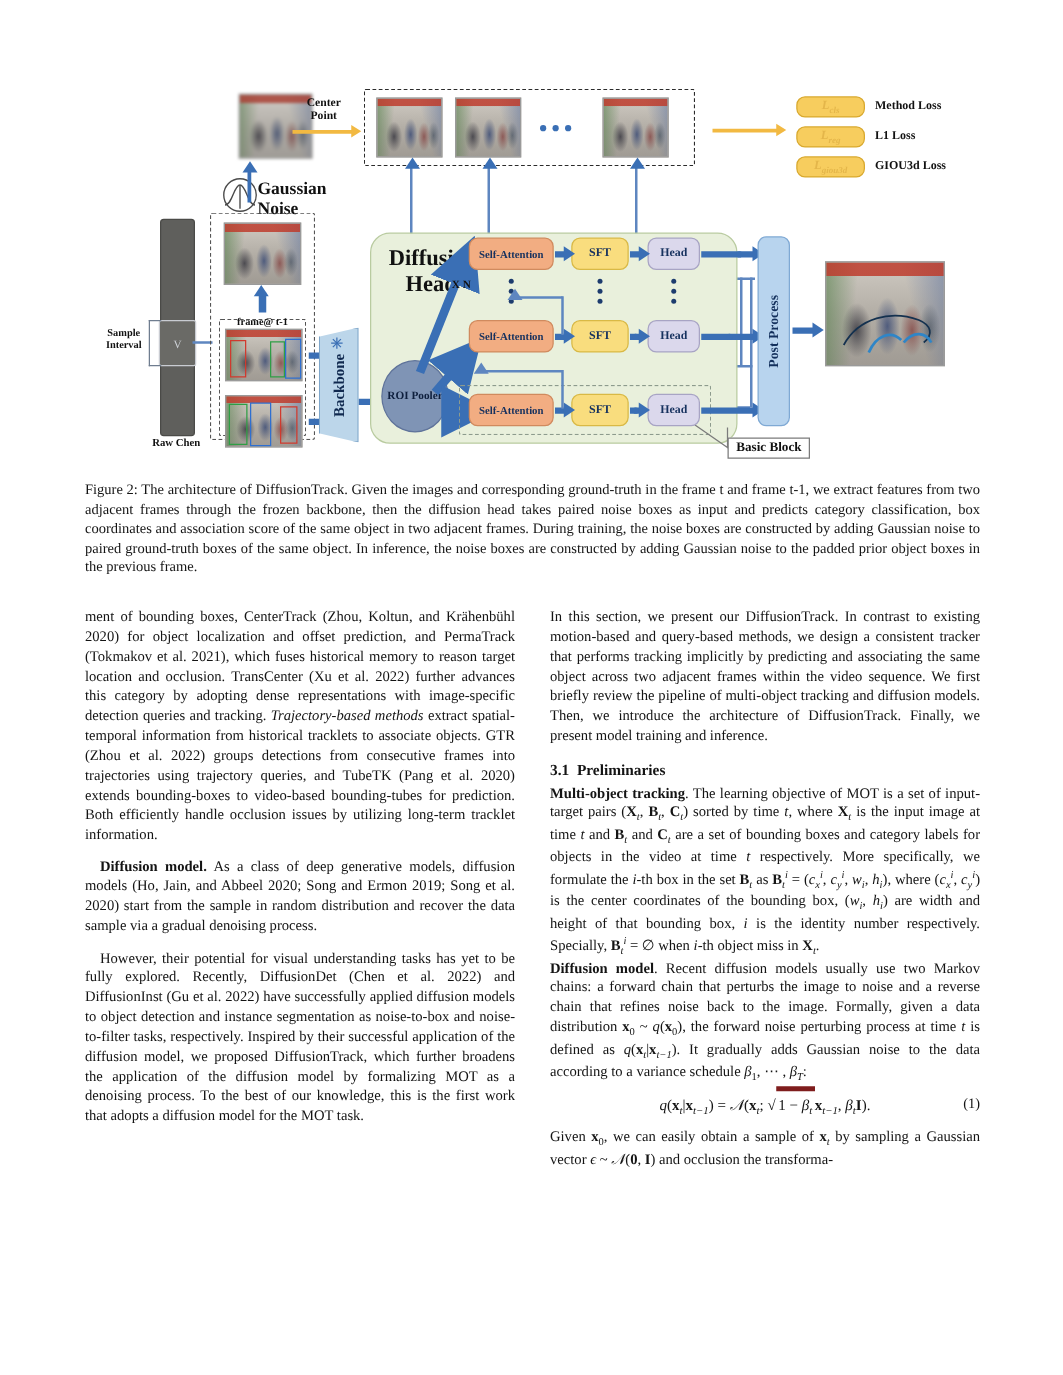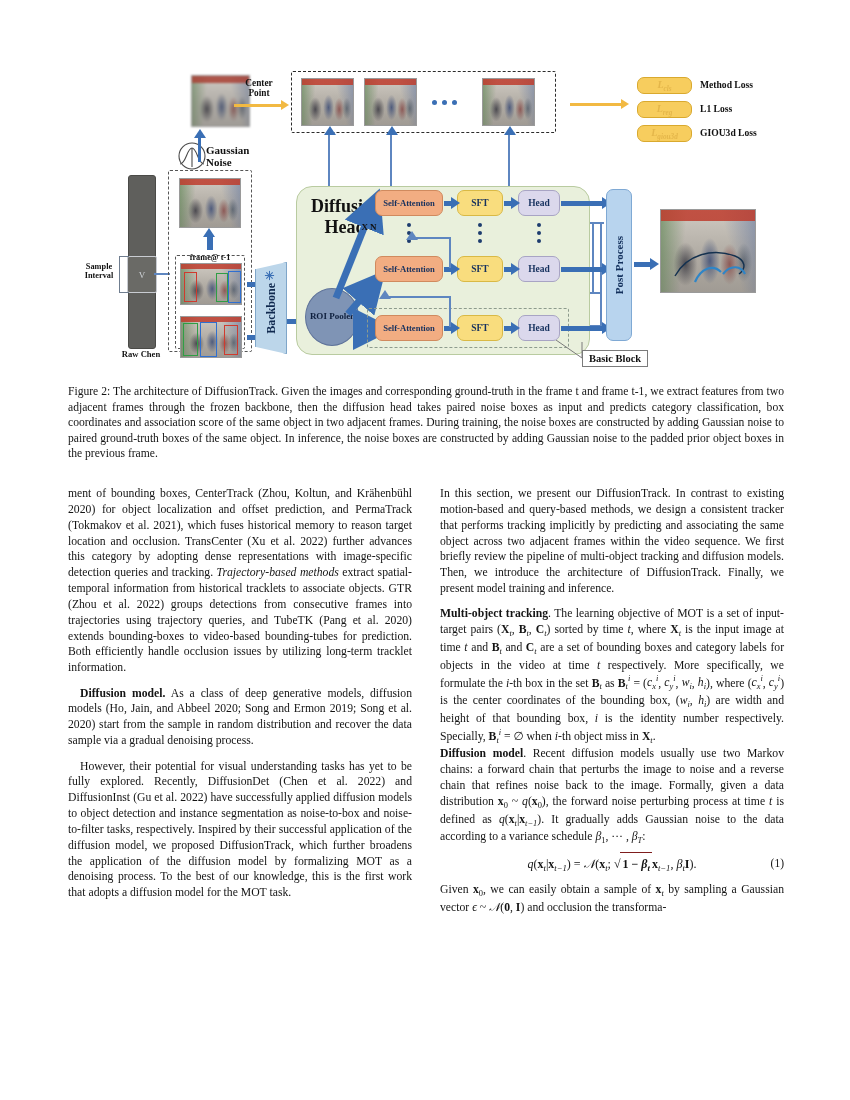--- a/index.html
+++ b/index.html
@@ -195,37 +195,37 @@
   }
   .eq {
     display: block; text-align: center; margin: 9px 0 7px 0;
     font-size: 12px; position: relative;
   }
   .eq .num { position: absolute; right: 0; top: 0; font-size: 11.5px; }
   i.m { font-family: "Liberation Serif", serif; font-style: italic; }
   b.bf { font-weight: bold; }
   sub.s { font-size: .72em; }
   sup.s { font-size: .72em; }
-  .sqrt { border-top: 1px solid #7f1d1d; padding: 4px 2px; font-weight: bold; }
+  .sqrt { border-top: 4px solid #7f1d1d; padding: 4px 2px; }
 </style>
 </head>
 <body>
 
 <div id="figure">
 
   <div class="photo blur" style="left:191px; top:75px; width:59px; height:52px;"></div>
 
   <div class="gnoise" style="left:178px; top:142px; width:28px; height:28px;">
     <svg width="28" height="28" viewBox="0 0 28 28">
       <circle cx="14" cy="14" r="13" fill="none" stroke="#4a4a4a" stroke-width="1.1"></circle>
       <path d="M2 22 C8 22 9 6 14 6 C19 6 20 22 26 22" fill="none" stroke="#4a4a4a" stroke-width="1.1"></path>
       <line x1="14" y1="6" x2="14" y2="25" stroke="#4a4a4a" stroke-width="1.1"></line>
     </svg>
   </div>
-  <div class="lbl" style="left:206px; top:144px; width:62px; font-size:11px; text-align:left;">Gaussian
+  <div class="lbl" style="left:206px; top:144px; width:62px; font-size:14px; text-align:left;">Gaussian
 Noise</div>
 
   <div class="arrow v" style="left:198px; top:136px; width:3px; height:26px;"></div>
   <div class="arrowhead ah-u" style="left:194px; top:129px;"></div>
 
   <div class="lbl" style="left:232px; top:78px; width:54px; font-size:9.3px;">Center
 Point</div>
   <div class="yarrow" style="left:234px; top:104px; width:48px;"></div>
   <div class="yah" style="left:281px; top:100px;"></div>
 
@@ -444,20 +444,23 @@
     <p class="noind"><span>ment of bounding boxes, CenterTrack (Zhou, Koltun, and Krähenbühl 2020) for object localization and offset prediction, and PermaTrack (Tokmakov et al. 2021), which fuses historical memory to reason target location and occlusion. TransCenter (Xu et al. 2022) further advances this category by adopting dense representations with image-specific detection queries and tracking. </span><em>Trajectory-based methods</em><span> extract spatial-temporal information from historical tracklets to associate objects. GTR (Zhou et al. 2022) groups detections from consecutive frames into trajectories using trajectory queries, and TubeTK (Pang et al. 2020) extends bounding-boxes to video-based bounding-tubes for prediction. Both efficiently handle occlusion issues by utilizing long-term tracklet information.</span></p>
 
     <p><b>Diffusion model.</b><span> As a class of deep generative models, diffusion models (Ho, Jain, and Abbeel 2020; Song and Ermon 2019; Song et al. 2020) start from the sample in random distribution and recover the data sample via a gradual denoising process.</span></p>
 
     <p>However, their potential for visual understanding tasks has yet to be fully explored. Recently, DiffusionDet (Chen et al. 2022) and DiffusionInst (Gu et al. 2022) have successfully applied diffusion models to object detection and instance segmentation as noise-to-box and noise-to-filter tasks, respectively. Inspired by their successful application of the diffusion model, we proposed DiffusionTrack, which further broadens the application of the diffusion model by formalizing MOT as a denoising process. To the best of our knowledge, this is the first work that adopts a diffusion model for the MOT task.</p>
   </div>
 
   <div class="col right">
     <p class="noind">In this section, we present our DiffusionTrack. In contrast to existing motion-based and query-based methods, we design a consistent tracker that performs tracking implicitly by predicting and associating the same object across two adjacent frames within the video sequence. We first briefly review the pipeline of multi-object tracking and diffusion models. Then, we introduce the architecture of DiffusionTrack. Finally, we present model training and inference.</p>
 
+    <h3 class="subsec">
+      <span>3.1</span>&nbsp;&nbsp;<span>Preliminaries</span>
+    </h3>
 
     <p class="noind"><b>Multi-object tracking</b><span>. The learning objective of MOT is a set of input-target pairs (</span><b class="bf">X</b><i class="m"><sub class="s">t</sub></i>, <b class="bf">B</b><i class="m"><sub class="s">t</sub></i>, <b class="bf">C</b><i class="m"><sub class="s">t</sub></i><span>) sorted by time </span><i class="m">t</i><span>, where </span><b class="bf">X</b><i class="m"><sub class="s">t</sub></i><span> is the input image at time </span><i class="m">t</i><span> and </span><b class="bf">B</b><i class="m"><sub class="s">t</sub></i> and <b class="bf">C</b><i class="m"><sub class="s">t</sub></i><span> are a set of bounding boxes and category labels for objects in the video at time </span><i class="m">t</i><span> respectively. More specifically, we formulate the </span><i class="m">i</i><span>-th box in the set </span><b class="bf">B</b><i class="m"><sub class="s">t</sub></i><span> as </span><b class="bf">B</b><i class="m"><sub class="s">t</sub><sup class="s">i</sup></i> = (<i class="m">c<sub class="s">x</sub><sup class="s">i</sup></i>, <i class="m">c<sub class="s">y</sub><sup class="s">i</sup></i>, <i class="m">w<sub class="s">i</sub></i>, <i class="m">h<sub class="s">i</sub></i>)<span>, where </span>(<i class="m">c<sub class="s">x</sub><sup class="s">i</sup></i>, <i class="m">c<sub class="s">y</sub><sup class="s">i</sup></i>)<span> is the center coordinates of the bounding box, </span>(<i class="m">w<sub class="s">i</sub></i>, <i class="m">h<sub class="s">i</sub></i>)<span> are width and height of that bounding box, </span><i class="m">i</i><span> is the identity number respectively. Specially, </span><b class="bf">B</b><i class="m"><sub class="s">t</sub><sup class="s">i</sup></i> = ∅<span> when </span><i class="m">i</i><span>-th object miss in </span><b class="bf">X</b><i class="m"><sub class="s">t</sub></i>.</p>
 
     <p class="noind" style="margin-top:0;"><b>Diffusion model</b><span>. Recent diffusion models usually use two Markov chains: a forward chain that perturbs the image to noise and a reverse chain that refines noise back to the image. Formally, given a data distribution </span><b class="bf">x</b><sub class="s">0</sub> ~ <i class="m">q</i>(<b class="bf">x</b><sub class="s">0</sub>)<span>, the forward noise perturbing process at time </span><i class="m">t</i><span> is defined as </span><i class="m">q</i>(<b class="bf">x</b><i class="m"><sub class="s">t</sub></i>|<b class="bf">x</b><i class="m"><sub class="s">t−1</sub></i>)<span>. It gradually adds Gaussian noise to the data according to a variance schedule </span><i class="m">β</i><sub class="s">1</sub>, ⋯ , <i class="m">β<sub class="s">T</sub></i>:</p>
 
     <div class="eq">
       <span><i class="m">q</i>(<b class="bf">x</b><i class="m"><sub class="s">t</sub></i>|<b class="bf">x</b><i class="m"><sub class="s">t−1</sub></i>) = <i class="m" style="font-family:'Liberation Serif',serif;">𝒩</i>(<b class="bf">x</b><i class="m"><sub class="s">t</sub></i>; <span style="display:inline-block;">√<span class="sqrt">1 − <i class="m">β<sub class="s">t</sub></i></span></span><b class="bf">x</b><i class="m"><sub class="s">t−1</sub></i>, <i class="m">β<sub class="s">t</sub></i><b class="bf">I</b>).</span>
       <span class="num">(1)</span>
     </div>
 

